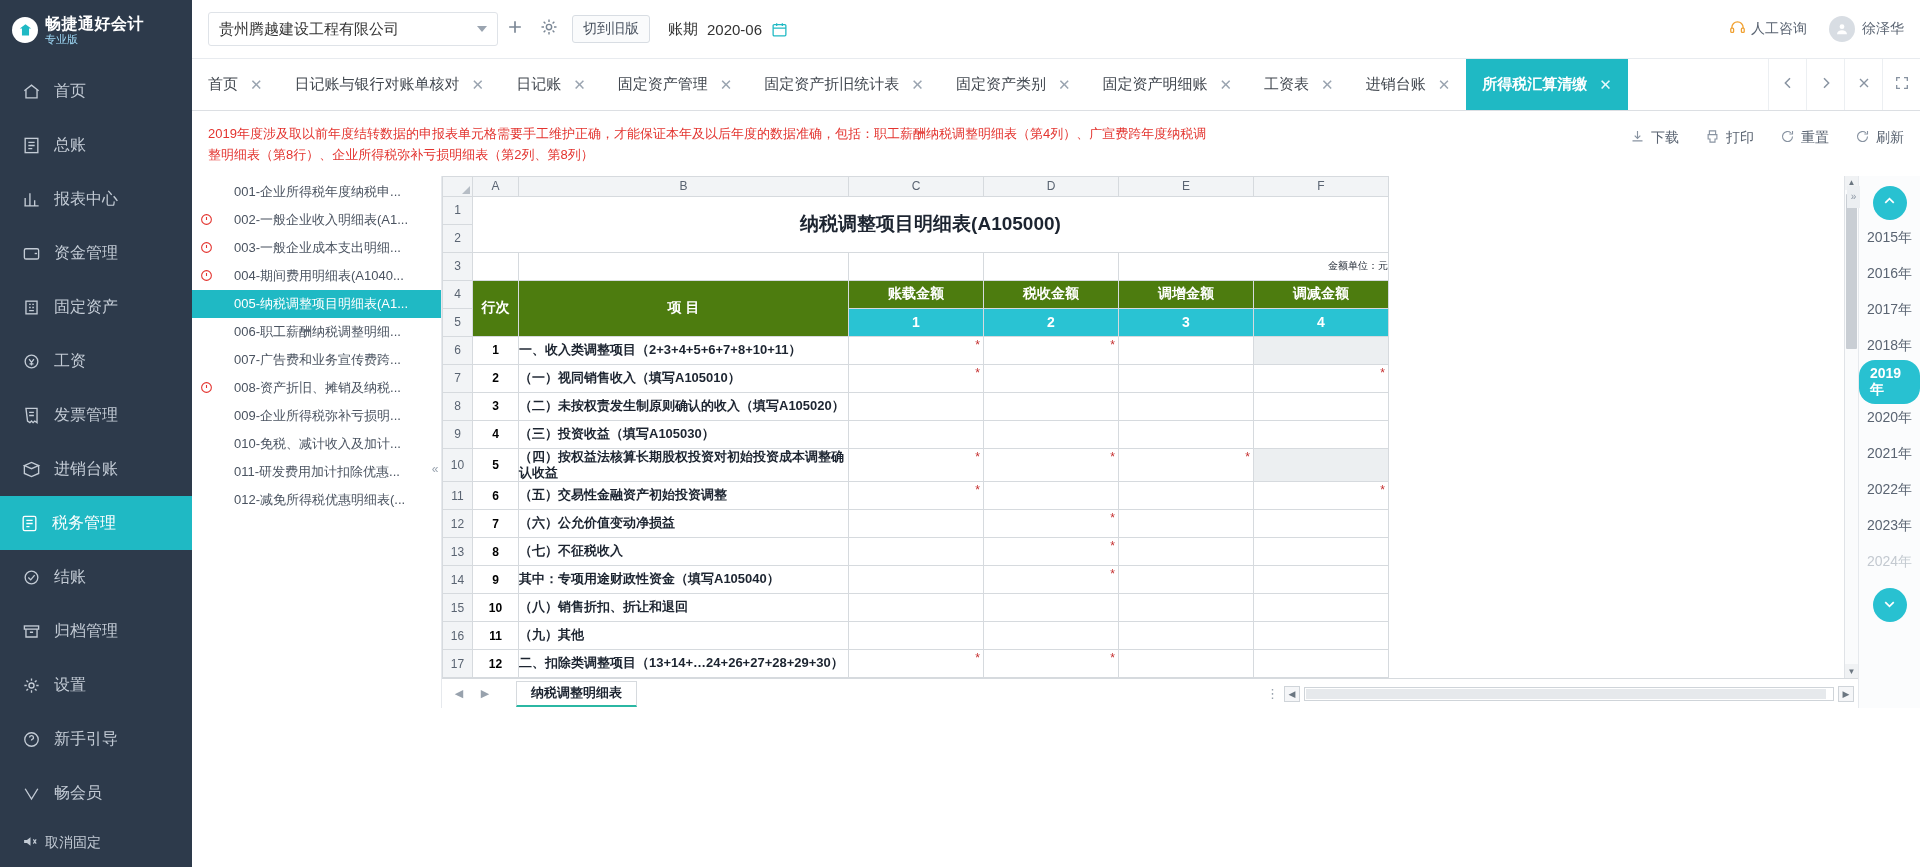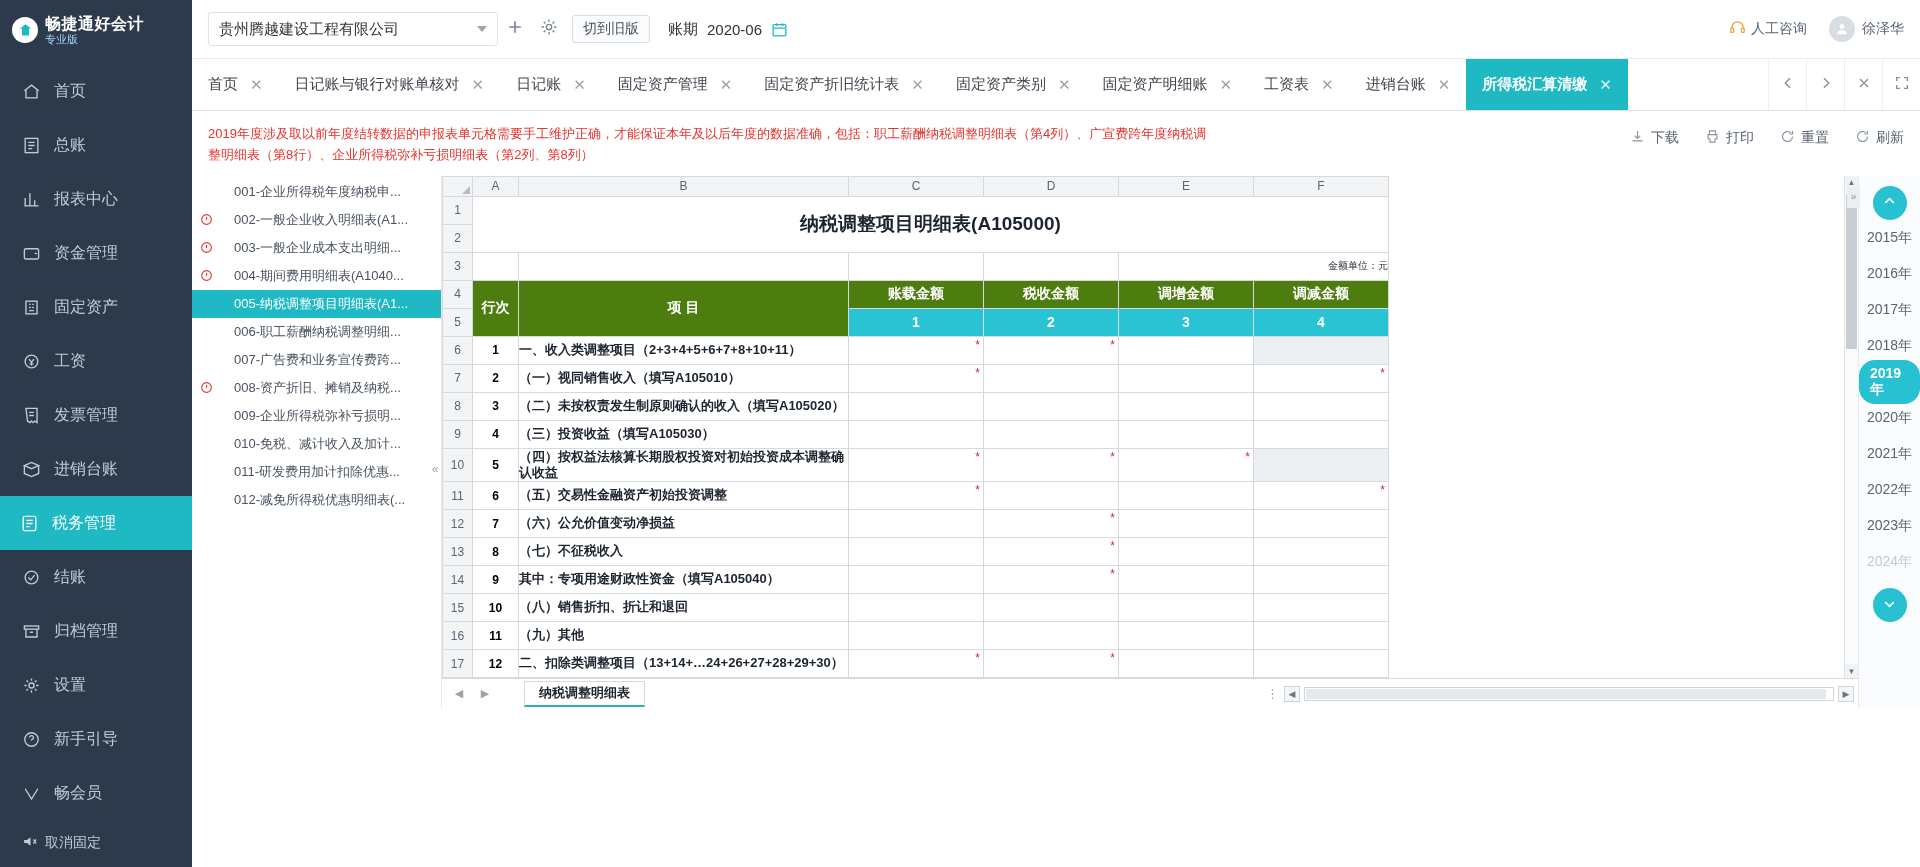--- a/index.html
+++ b/index.html
@@ -176,21 +176,21 @@
   
   .sheet-footer {
     height: 30px; border-top: 1px solid #d6dade; background: #fff;
     display: flex; align-items: center; padding-left: 6px; gap: 4px;
   }
   .foot-arrow { width: 22px; height: 22px; display: flex; align-items: center; justify-content: center;
     color: #98a2ad; cursor: pointer; font-size: 11px; }
   .sheet-tab {
     height: 26px; padding: 0 14px; display: flex; align-items: center; font-size: 13px;
     color: #1c2430; font-weight: bold; border: 1px solid #d6dade; border-bottom: 2px solid #2bb7a3;
-    background: #fff; margin-left: 24px; cursor: pointer;
+    background: #fff; margin-left: 16px; cursor: pointer;
   }
   .hscroll-wrap { margin-left: auto; display: flex; align-items: center; gap: 4px; padding-right: 4px; }
   .dots-v { color: #98a2ad; font-size: 13px; letter-spacing: 1px; cursor: pointer; }
   .hscroll {
     width: 530px; height: 14px; background: #fff; border: 1px solid #cfd4d9; position: relative;
   }
   .hscroll-thumb { position: absolute; left: 1px; top: 1px; height: 10px; width: 520px; background: #e6e9ec; }
   .sbtn { width: 16px; height: 16px; border: 1px solid #cfd4d9; background: #f5f6f8;
     display: flex; align-items: center; justify-content: center; font-size: 9px; color: #6b7681; cursor: pointer; }
 

